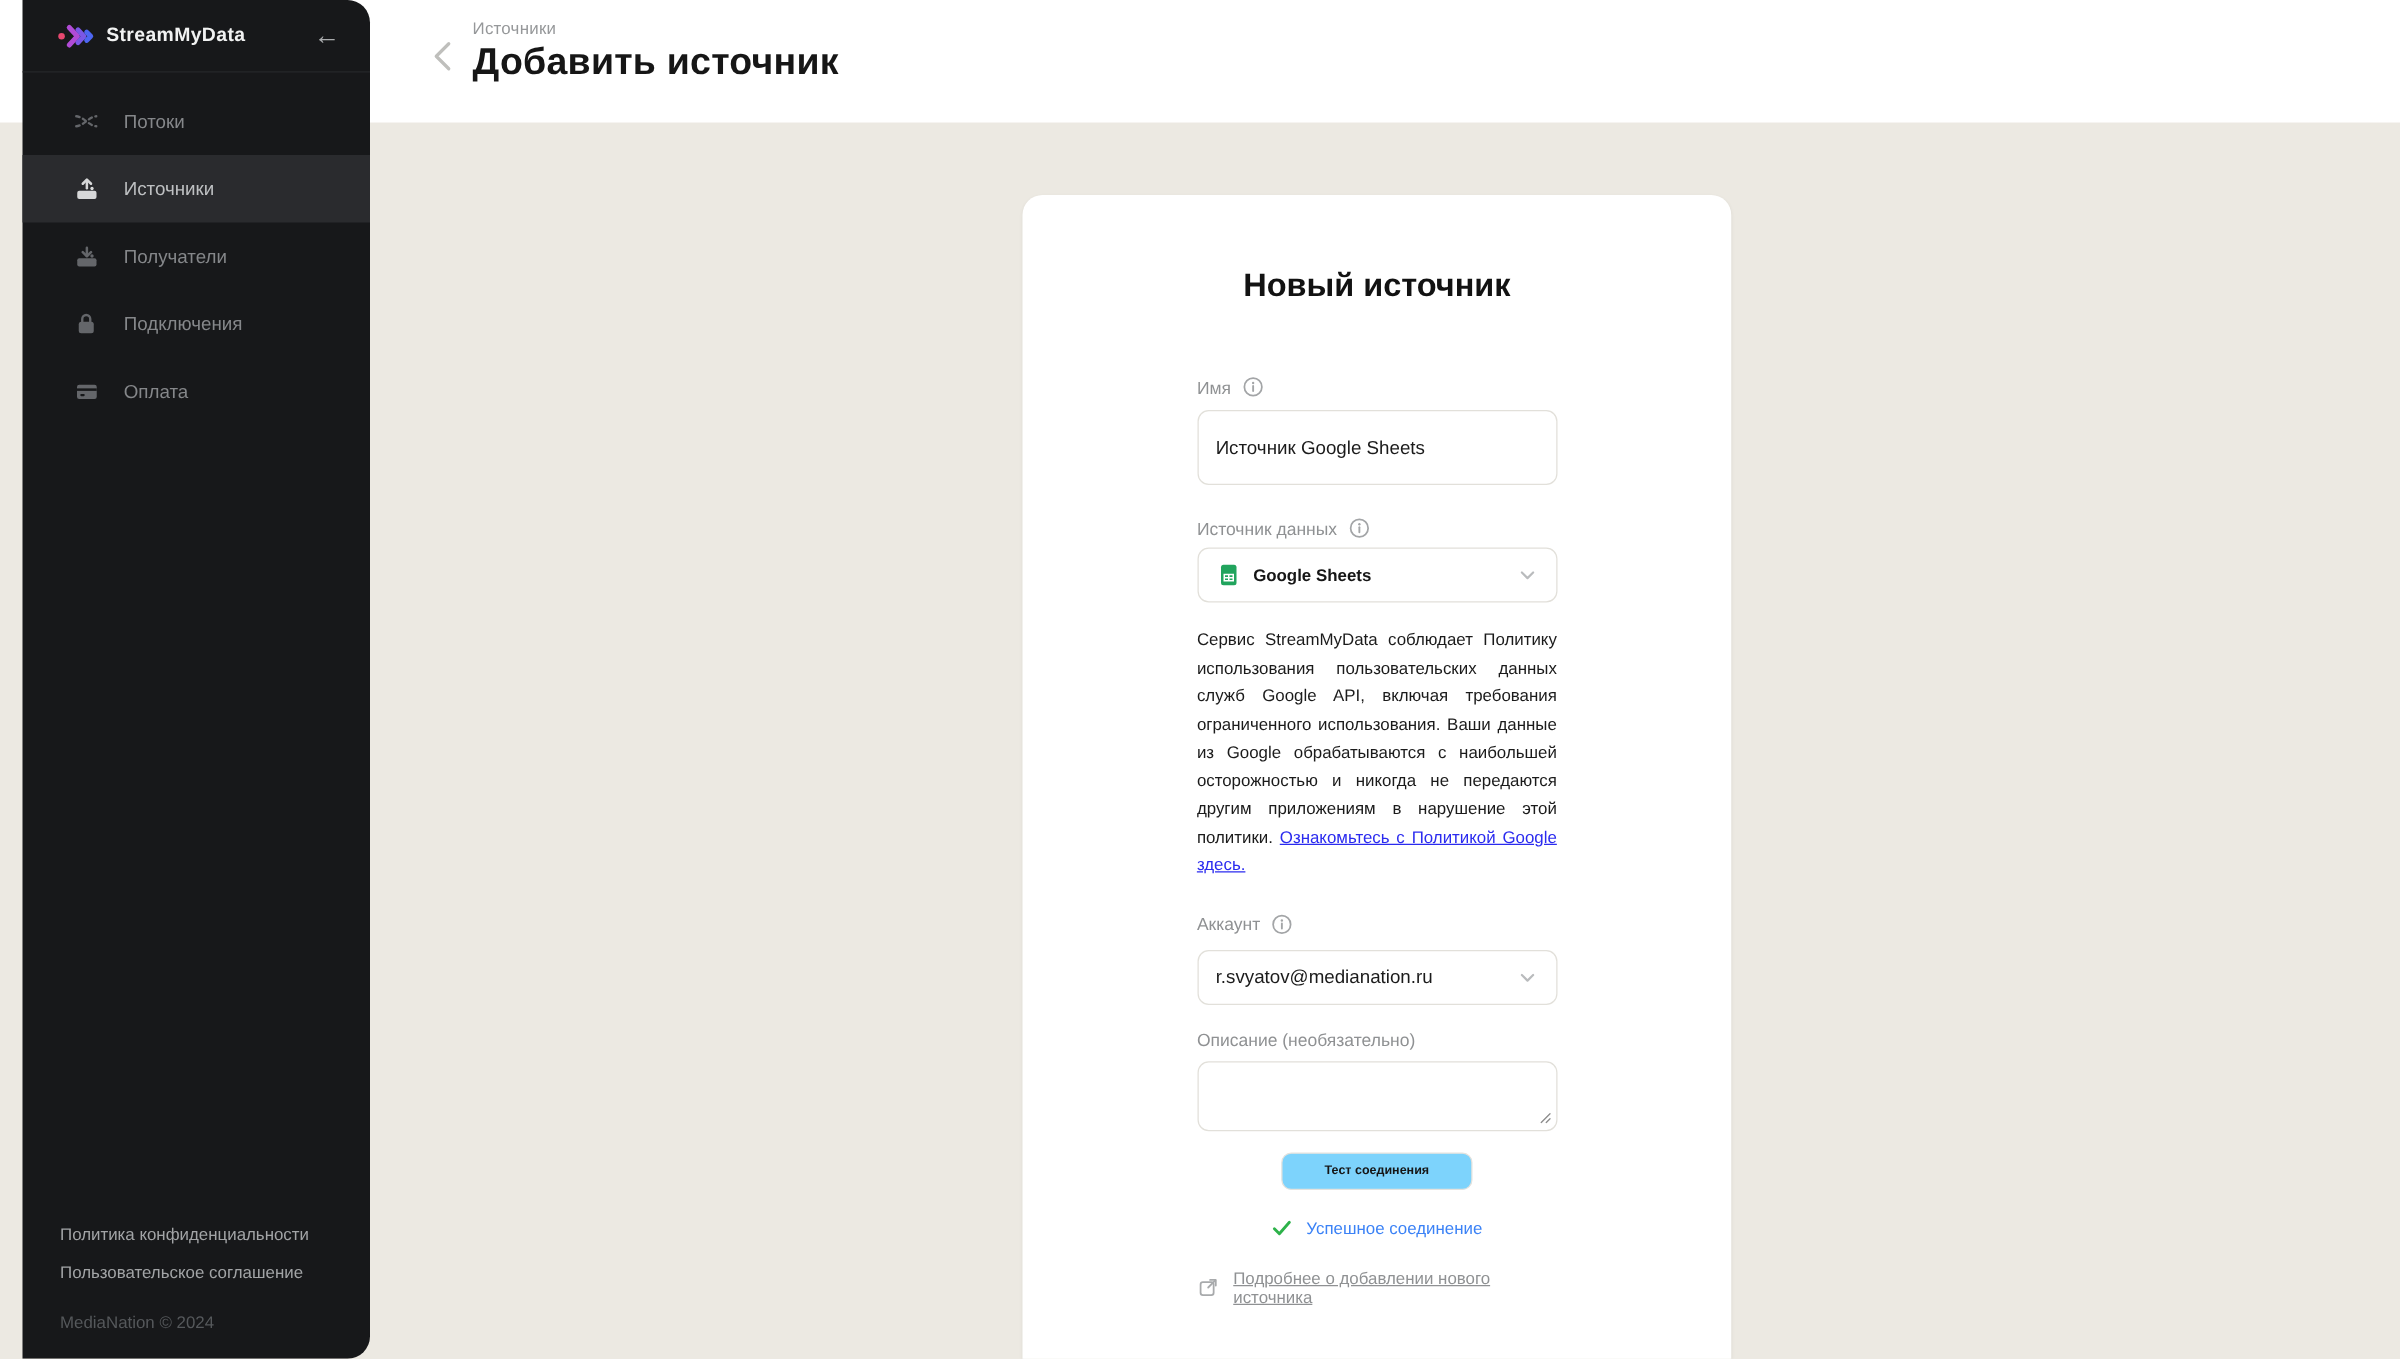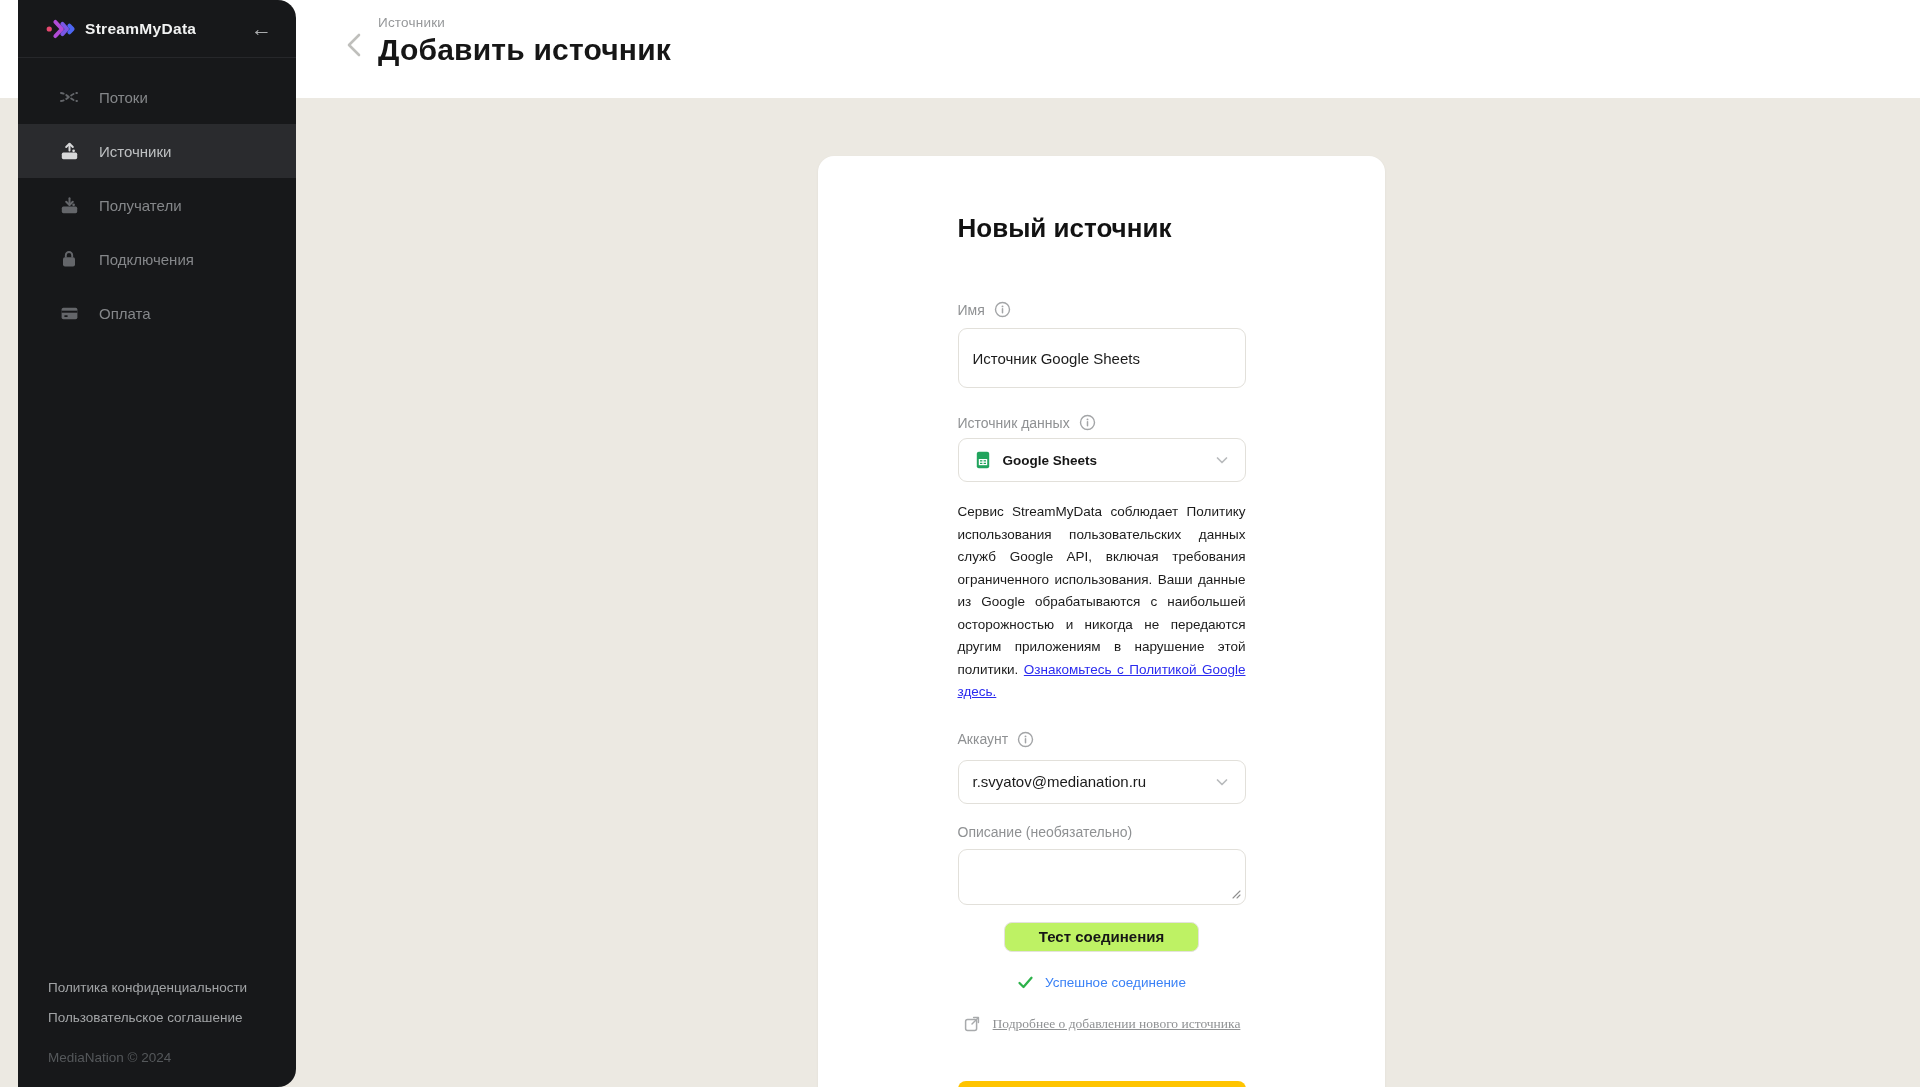--- a/index.html
+++ b/index.html
@@ -26,21 +26,21 @@
   .nav-item .nicon { width:22px; height:22px; display:flex; align-items:center; justify-content:center; }
   .nav-item.active { background:#2A2B2E; color:#BEC0C2; }
   .side-footer { margin-top:auto; padding:0 20px 22px 30px; }
   .side-link { font-size:13.5px; color:#A2A4A6; margin-bottom:15px; cursor:pointer; display:block; text-decoration:none; }
   .copyright { font-size:13.5px; color:#55585B; margin-top:25px; }
 
   
   .card { position:absolute; left:818px; top:156px; width:567px; height:990px; background:#FFFFFF;
           border-radius:16px; box-shadow:0 1px 3px rgba(0,0,0,.05); z-index:2; }
   .form-col { width:288px; margin:0 auto; padding-top:56px; }
-  .card-title { font-size:26px; font-weight:bold; color:#121212; text-align:left; line-height:32px; }
+  .card-title { font-size:26px; font-weight:bold; color:#121212; text-align:center; line-height:32px; }
 
   .field-label { display:flex; align-items:center; gap:9px; font-size:14px; color:#8F9193; }
   .lbl-name   { margin-top:57px; margin-bottom:10px; }
   .lbl-source { margin-top:26px; margin-bottom:7px; }
   .lbl-account{ margin-top:27px; margin-bottom:12px; }
   .lbl-desc   { margin-top:20px; margin-bottom:9px; }
 
   .text-input { width:100%; height:60px; border:1px solid #E2E0DA; border-radius:9px; background:#fff;
                 font-family:"Liberation Sans", sans-serif; font-size:15px; color:#1B1B1B; padding:0 14px; outline:none; }
   .selectbox { width:100%; height:44px; border:1px solid #E2E0DA; border-radius:9px; background:#fff;
@@ -51,27 +51,27 @@
 
   .policy { margin-top:19px; font-size:13.5px; line-height:22.5px; color:#1B1B1B; text-align:justify; }
   .policy a { color:#2B2BEF; text-decoration:underline; cursor:pointer; }
 
   .textarea-wrap { position:relative; }
   .desc-area { width:100%; height:56px; border:1px solid #E2E0DA; border-radius:9px; resize:none;
                font-family:"Liberation Sans", sans-serif; font-size:15px; color:#1B1B1B; padding:8px 14px; outline:none; display:block; }
   .resize-grip { position:absolute; right:5px; bottom:6px; pointer-events:none; }
 
   .test-row { margin-top:17px; text-align:center; }
-  .test-btn { display:inline-block; height:30px; padding:0 34px; background:#bef264; border:1px solid #E4E2DD;
-              border-radius:8px; font-family:"Liberation Sans", sans-serif; font-size:15px; font-weight:bold; color:#161616; cursor:pointer; }
+  .test-btn { display:inline-block; height:30px; padding:0 34px; background:#7dd3fc; border:1px solid #E4E2DD;
+              border-radius:8px; font-family:"Liberation Sans", sans-serif; font-size:10px; font-weight:bold; color:#161616; cursor:pointer; }
 
   .status-row { margin-top:22px; display:flex; align-items:center; justify-content:center; gap:11px; }
   .status-text { font-size:13.5px; color:#3b82f6; }
 
-  .doclink-row { margin-top:24px; display:flex; align-items:center; justify-content:center; gap:12px;font-family:Liberation Serif, serif; }
+  .doclink-row { margin-top:24px; display:flex; align-items:center; justify-content:center; gap:12px; }
   .doc-link { font-size:13.5px; color:#8F9193; text-decoration:underline; cursor:pointer; }
 
   .submit-btn { margin-top:48px; width:100%; height:36px; background:#FFC400; border:none; border-radius:8px;
                 font-family:"Liberation Sans", sans-serif; font-size:14.5px; font-weight:bold; color:#191817; cursor:pointer; }
 </style>
 </head>
 <body>
 
 <div class="topbar">
   <div class="topbar-inner">

